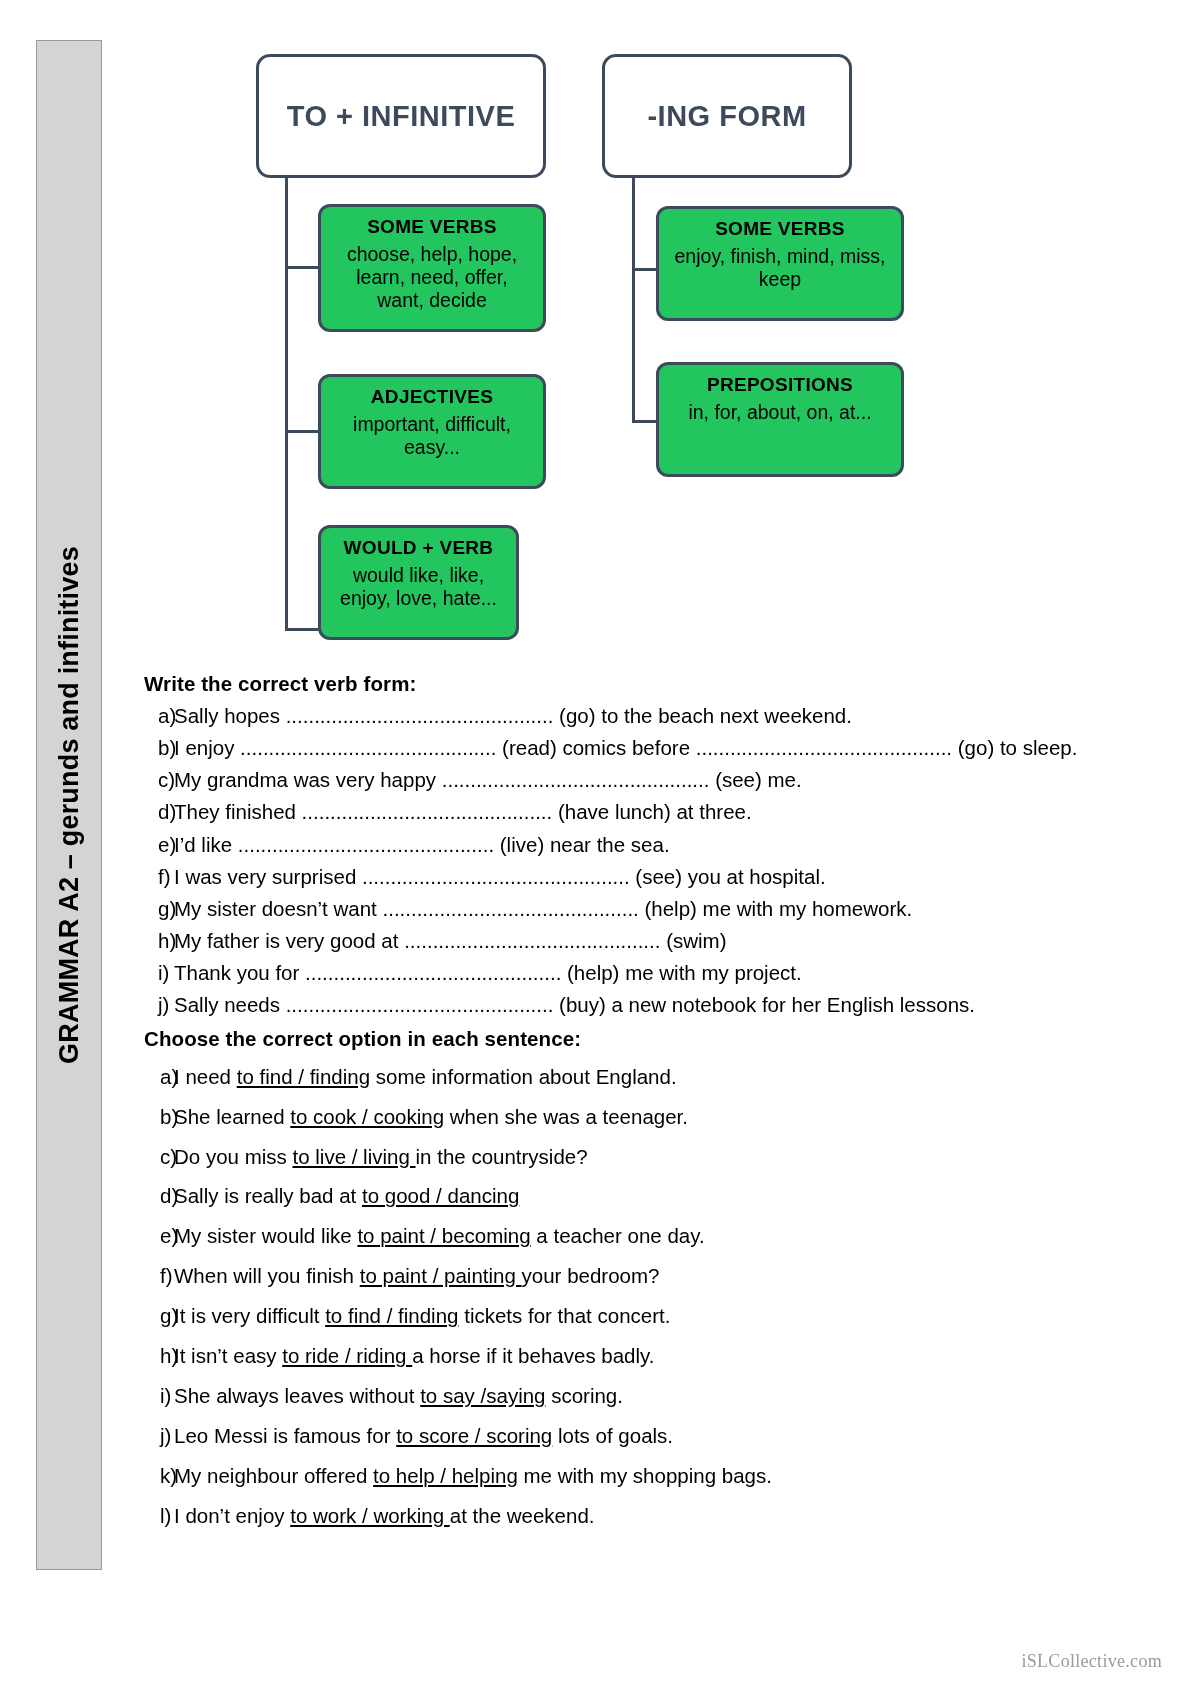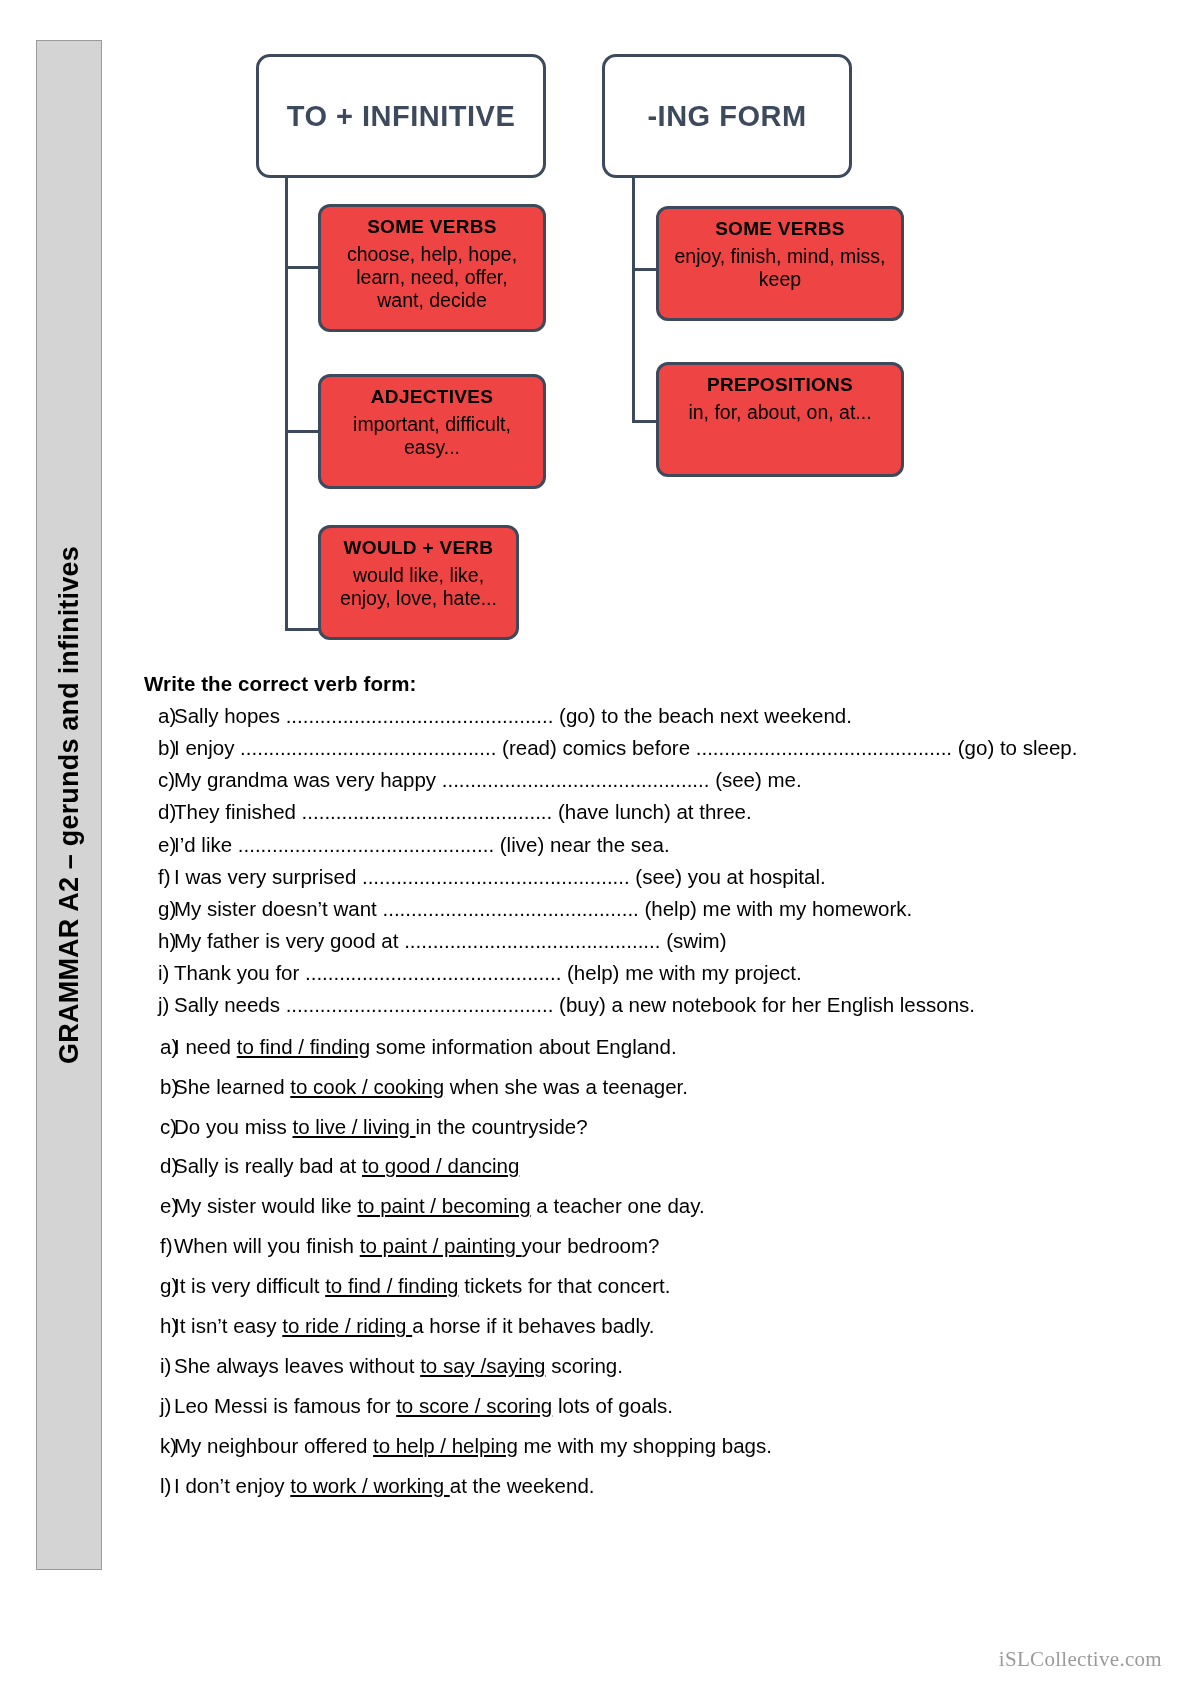--- a/index.html
+++ b/index.html
@@ -70,21 +70,21 @@
     color: #3d4a5c;
     font-weight: bold;
     letter-spacing: 0.5px;
   }
   .head-box.left  { left: 116px; top: 14px;  width: 290px; height: 124px; font-size: 29px; }
   .head-box.right { left: 462px; top: 14px;  width: 250px; height: 124px; font-size: 29px; text-align: right; }
 
   .sub-box {
     position: absolute;
     box-sizing: border-box;
-    background: #ef4444;
+    background: #22c55e;
     border: 3px solid #3d4a5c;
     border-radius: 12px;
     padding: 9px 10px 8px 10px;
     text-align: center;
     line-height: 1.18;
   }
   .sub-box .sb-title {
     font-size: 19px;
     font-weight: bold;
     letter-spacing: 0.3px;
@@ -153,21 +153,21 @@
   }
   .section-2 { margin-top: 6px; }
   .section-2 .ex-item { line-height: 1.95; margin-bottom: 0; }
   .section-2 .ex-marker { padding-left: 20px; }
 
   
   .footer {
     position: absolute;
     right: 38px;
     bottom: 26px;
-    font-size: 21px;
+    font-size: 18px;
     color: #9b9b9b;
     letter-spacing: 0.3px;
     font-family: "Liberation Serif", serif;
   }
 </style>
 </head>
 <body>
 
 <div class="page">
 
@@ -255,20 +255,21 @@
         <li class="ex-item">
           <span class="ex-marker">i)</span>
           <span class="ex-text">Thank you for ............................................. (help) me with my project.</span>
         </li>
         <li class="ex-item">
           <span class="ex-marker">j)</span>
           <span class="ex-text">Sally needs ............................................... (buy) a new notebook for her English lessons.</span>
         </li>
       </ul>
 
+    <div class="ex-heading" style="margin-top:6px;">Choose the correct option in each sentence:</div>
     <ul class="ex-list section-2" id="ex2-list">
         <li class="ex-item">
           <span class="ex-marker">a)</span>
           <span class="ex-text"><span>I need </span><u>to find / finding</u><span> some information about England.</span></span>
         </li>
         <li class="ex-item">
           <span class="ex-marker">b)</span>
           <span class="ex-text"><span>She learned </span><u>to cook / cooking</u><span> when she was a teenager.</span></span>
         </li>
         <li class="ex-item">

